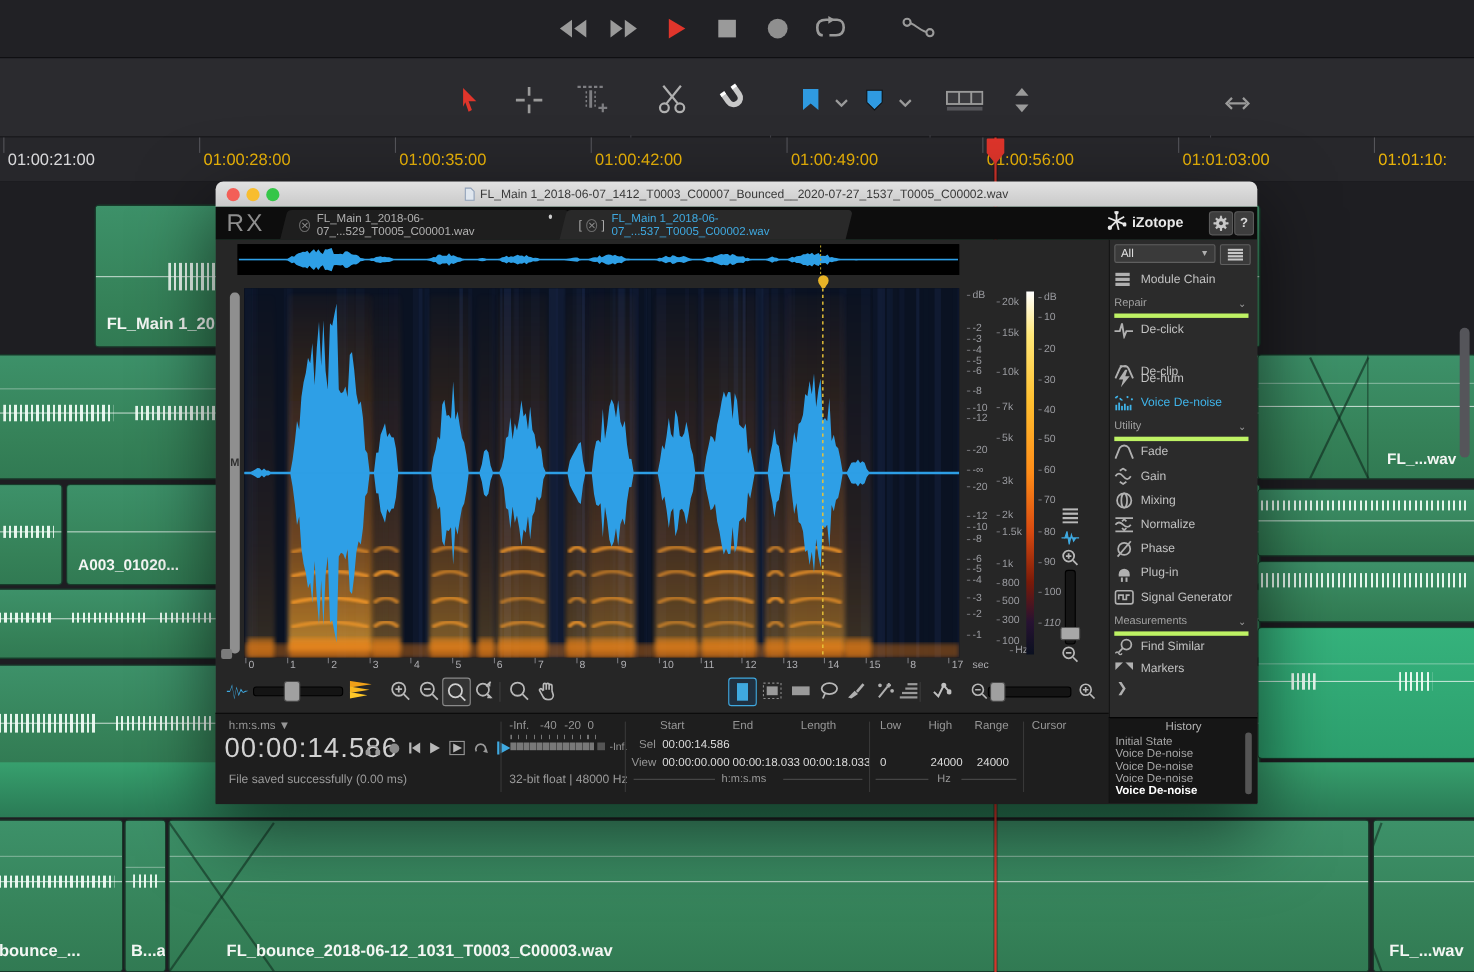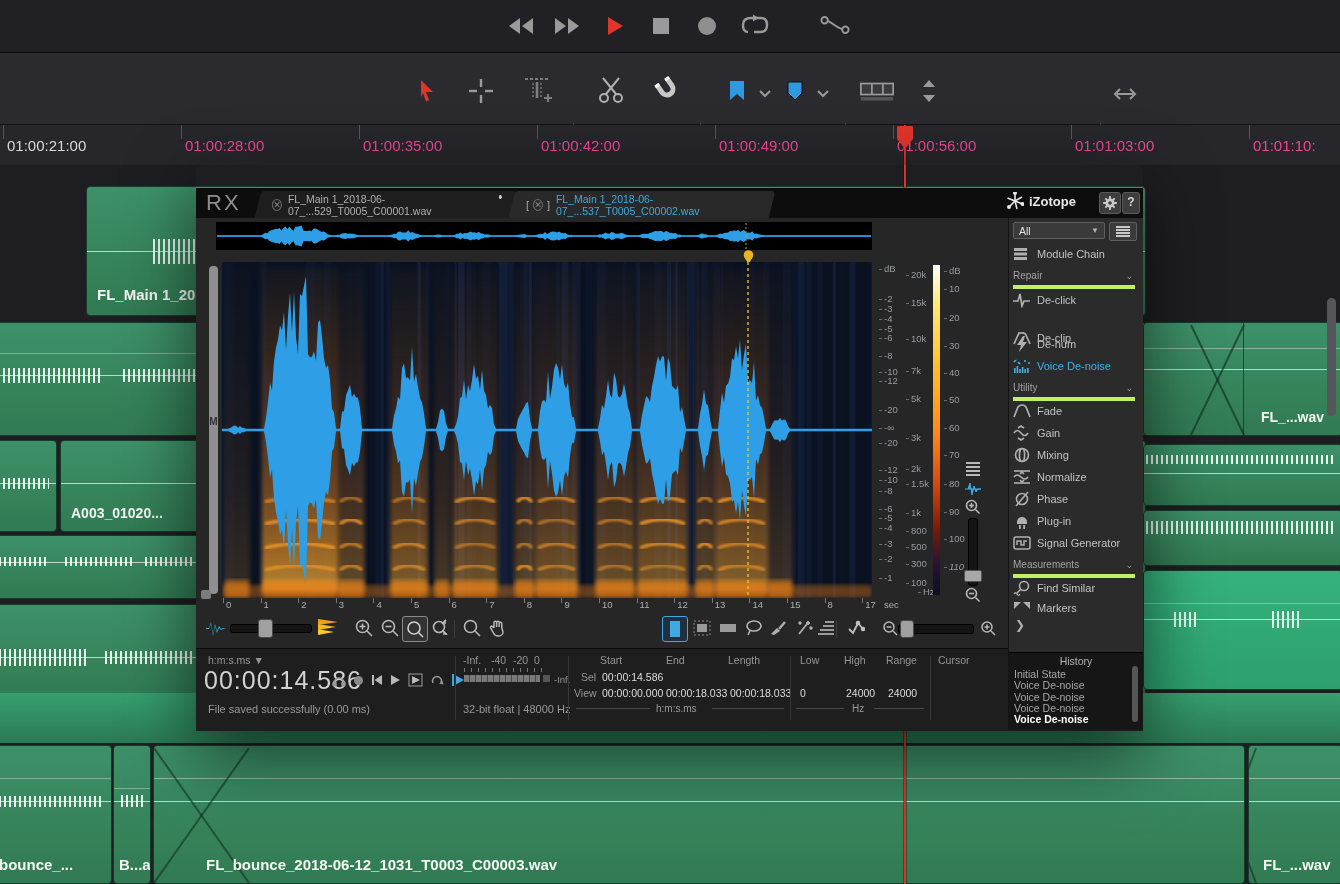--- a/index.html
+++ b/index.html
@@ -6,21 +6,21 @@
   #stage{position:relative;width:1340px;height:884px;background:#1e1e22;overflow:hidden;
          font-family:"Liberation Sans",sans-serif;-webkit-font-smoothing:antialiased;}
   .abs{position:absolute;}
   
   #topbar{left:0;top:0;width:1340px;height:52px;background:#212125;border-bottom:1px solid #0c0c0e;}
   #toolbar2{left:0;top:53px;width:1340px;height:71px;background:#2b2b2f;border-bottom:1px solid #121214;}
   #timeline{left:0;top:125px;width:1340px;height:40px;background:#27272b;border-bottom:1px solid #101012;}
   .tbtn{position:absolute;display:flex;align-items:center;justify-content:center;width:34px;height:30px;}
   .sep2{position:absolute;top:70px;width:1px;height:40px;background:#3e3e44;}
   .tl-tick{position:absolute;top:0;width:1px;height:14px;background:#55555a;}
-  .tl-label{position:absolute;top:12px;font-size:15px;color:#ec4899;white-space:nowrap;}
+  .tl-label{position:absolute;top:12px;font-size:15px;color:#eab308;white-space:nowrap;}
   .tl-label.first{color:#d8d8da;}
   
   #tracks{left:0;top:165px;width:1340px;height:719px;background:#1e1e22;}
   .clip{position:absolute;background:linear-gradient(180deg,#3d9169 0%,#358158 70%,#317a53 100%);
         border-radius:4px;border:1px solid #163c2a;overflow:hidden;box-sizing:border-box;}
   .clip.bright{background:linear-gradient(180deg,#35b27c 0%,#2da06e 100%);}
   .clip .name{position:absolute;font-weight:bold;color:#f3f6f3;font-size:14px;white-space:nowrap;}
   .hline{position:absolute;left:0;right:0;height:1px;background:rgba(255,255,255,.68);}
   .dash{position:absolute;background-image:repeating-linear-gradient(90deg,rgba(244,255,248,.92) 0 2px,transparent 2px 5px);}
   .xfade{position:absolute;overflow:visible;}
@@ -345,20 +345,31 @@
   <div class="abs" id="trk-scroll"></div>
 
   <div class="abs" id="playhead-line"></div>
   <div class="abs" id="playhead-head">
     <svg width="18" height="26" viewBox="0 0 18 26">
         <path d="M2,1 L16,1 Q17,1 17,2 L17,14 L9,24 L1,14 L1,2 Q1,1 2,1 Z" fill="#e0352b"></path>
       </svg>
   </div>
 
   <div class="abs" id="rx">
+    <div class="abs" id="rx-titlebar">
+      <div class="tlight" style="left:10px;background:#f35f57"></div>
+      <div class="tlight" style="left:28px;background:#f8bd2e"></div>
+      <div class="tlight" style="left:46px;background:#35c648"></div>
+      <div id="rx-title">
+        <svg width="10" height="13" viewBox="0 0 10 13">
+          <path d="M1,1 L6,1 L9,4 L9,12 L1,12 Z" fill="#dfe6ee" stroke="#8fa0b8" stroke-width="1"></path>
+        </svg>
+        <span>FL_Main 1_2018-06-07_1412_T0003_C00007_Bounced__2020-07-27_1537_T0005_C00002.wav</span>
+      </div>
+    </div>
     <div class="abs" id="rx-tabbar">
       <div id="rx-logo">RX</div>
       <div class="rxtab" style="left:62px;width:228px">
         <span class="closex">✕</span>
         <span>FL_Main 1_2018-06-07_...529_T0005_C00001.wav</span>
         <span style="width:4px;height:4px;border-radius:50%;background:#cfcfcf;margin-left:-2px;align-self:flex-start;margin-top:4px"></span>
       </div>
       <div class="rxtab active" style="left:316px;width:232px">
         <span style="color:#aaa;font-size:11px">[</span>
         <span class="closex" style="margin:0 -2px">✕</span>

